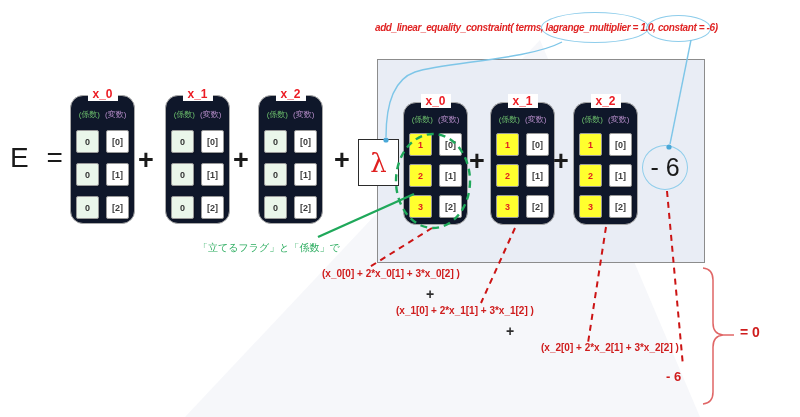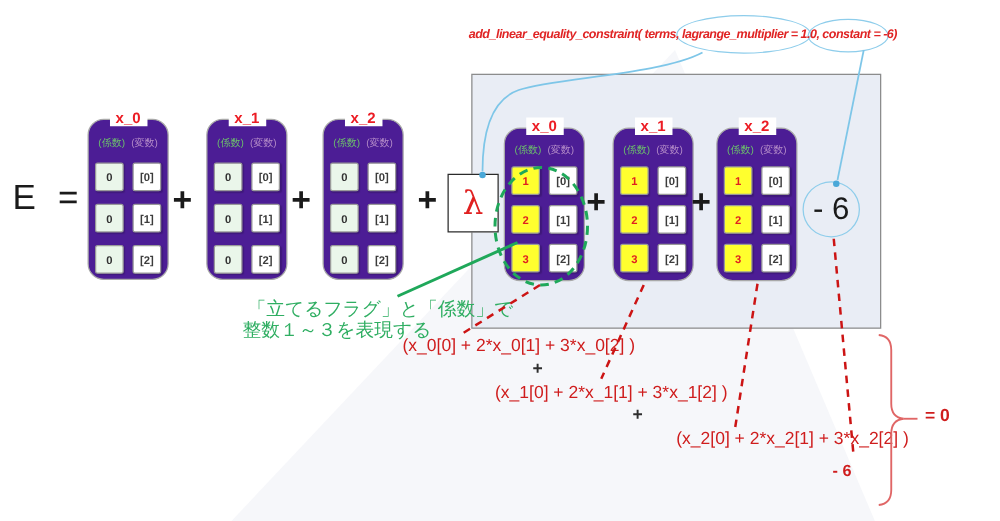--- a/index.html
+++ b/index.html
@@ -31,21 +31,21 @@
   .plus{font-size:27px;font-weight:bold;color:#1a1a1a;z-index:3;line-height:1;}
 
   
   .container-box{
     left:377px;top:59px;width:326px;height:202px;z-index:1;
     background:#e9edf5;border:1.5px solid #8c8c8c;
   }
 
   
   .vbox{
-    width:63px;background:#4c1d95;border:1.5px solid #a9a9a9;
+    width:63px;background:#0f172a;border:1.5px solid #a9a9a9;
     border-radius:13px;z-index:2;
   }
   .vbox.plain{top:95px;height:127px;}
   .vbox.hl{top:102px;height:121px;}
   .vtab{
     position:absolute;top:-9px;left:50%;transform:translateX(-50%);
     background:#ffffff;padding:0 5px;color:#ec1c24;
     font-weight:bold;font-size:12px;white-space:nowrap;
   }
   .hdrs{display:flex;justify-content:center;gap:5px;margin-top:13px;font-size:8px;white-space:nowrap;}
@@ -75,28 +75,28 @@
   
   .minus6-ellipse{
     left:642px;top:145px;width:44px;height:43px;z-index:3;
     border:1.5px solid #8ecdeb;border-radius:50%;
     display:flex;align-items:center;justify-content:center;
     font-size:25px;color:#1a1a1a;background:transparent;white-space:nowrap;
   }
 
   
   .green-note{
-    left:194px;top:239px;z-index:3;color:#2fae62;font-size:15px;
+    left:194px;top:239px;z-index:3;color:#2fae62;font-size:10px;
     line-height:17px;white-space:nowrap;
   }
   .green-note .l1{padding-left:4px;}
 
   
   .formula{
-    z-index:3;color:#cf1d1d;font-size:14px;font-weight:normal;white-space:nowrap;
+    z-index:3;color:#cf1d1d;font-size:10px;font-weight:bold;white-space:nowrap;
   }
   .f-plus{z-index:3;color:#2e2e2e;font-size:14px;font-weight:bold;}
   .red-small{z-index:3;color:#cf1d1d;font-weight:bold;white-space:nowrap;}
 
   svg.overlay{position:absolute;left:0;top:0;z-index:6;pointer-events:none;}
 </style>
 </head>
 <body>
 
 <div class="abs watermark"></div>
@@ -242,21 +242,20 @@
     <span class="cell">[2]</span>
   </div>
 </div>
 
 <div class="abs minus6-ellipse">
     <span>- 6</span>
   </div>
 
 <div class="abs green-note">
   <div class="l1">「立てるフラグ」と「係数」で</div>
-  <div class="l2">整数１～３を表現する</div>
 </div>
 
 <div class="abs formula" style="left:322px;top:268px;">(x_0[0] + 2*x_0[1] + 3*x_0[2] )</div>
 <div class="abs f-plus" style="left:426px;top:286px;">+</div>
 <div class="abs formula" style="left:396px;top:305px;">(x_1[0] + 2*x_1[1] + 3*x_1[2] )</div>
 <div class="abs f-plus" style="left:506px;top:323px;">+</div>
 <div class="abs formula" style="left:494px;top:342px;margin-left:47px;">(x_2[0] + 2*x_2[1] + 3*x_2[2] )</div>
 <div class="abs red-small" style="left:666px;top:369px;font-size:13px;">- 6</div>
 <div class="abs red-small" style="left:740px;top:324px;font-size:14px;">= 0</div>
 

